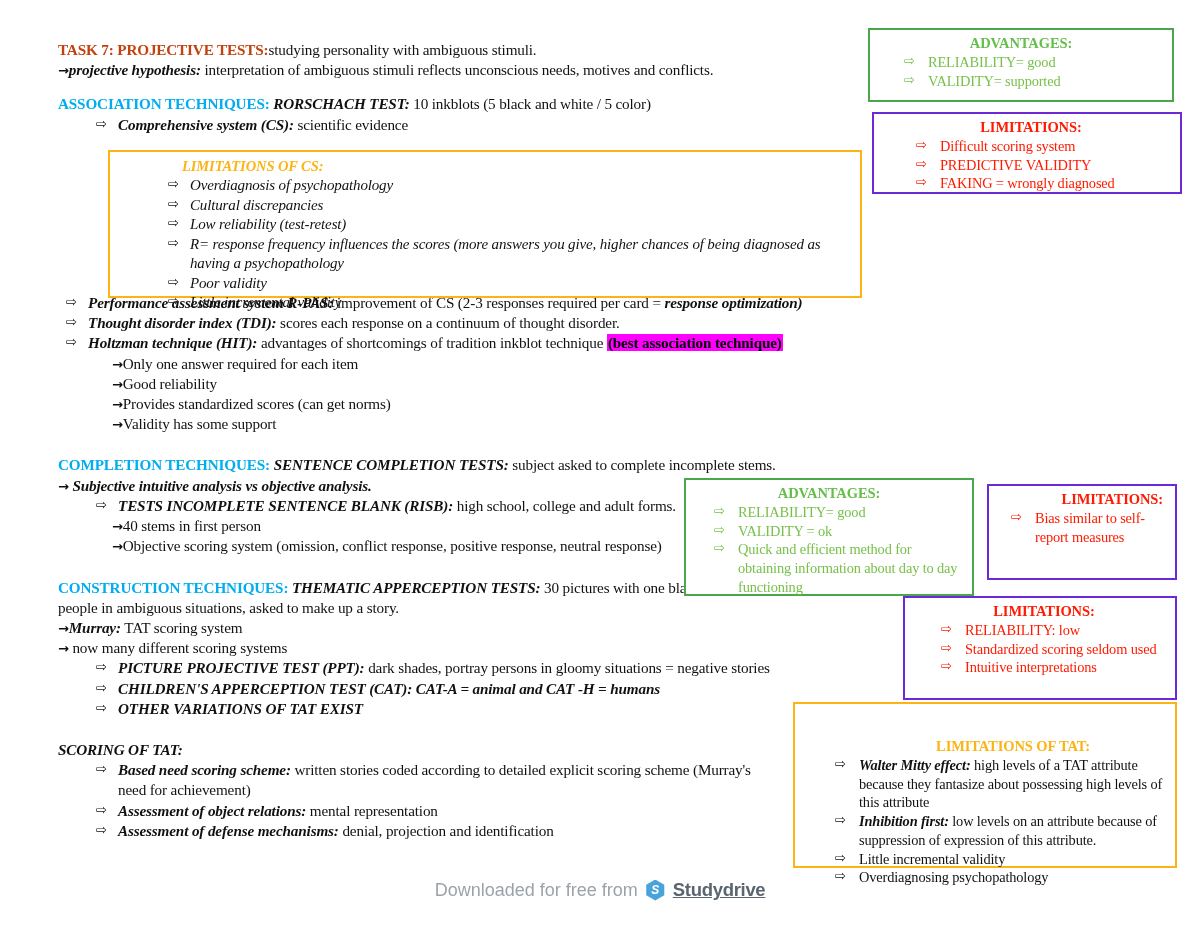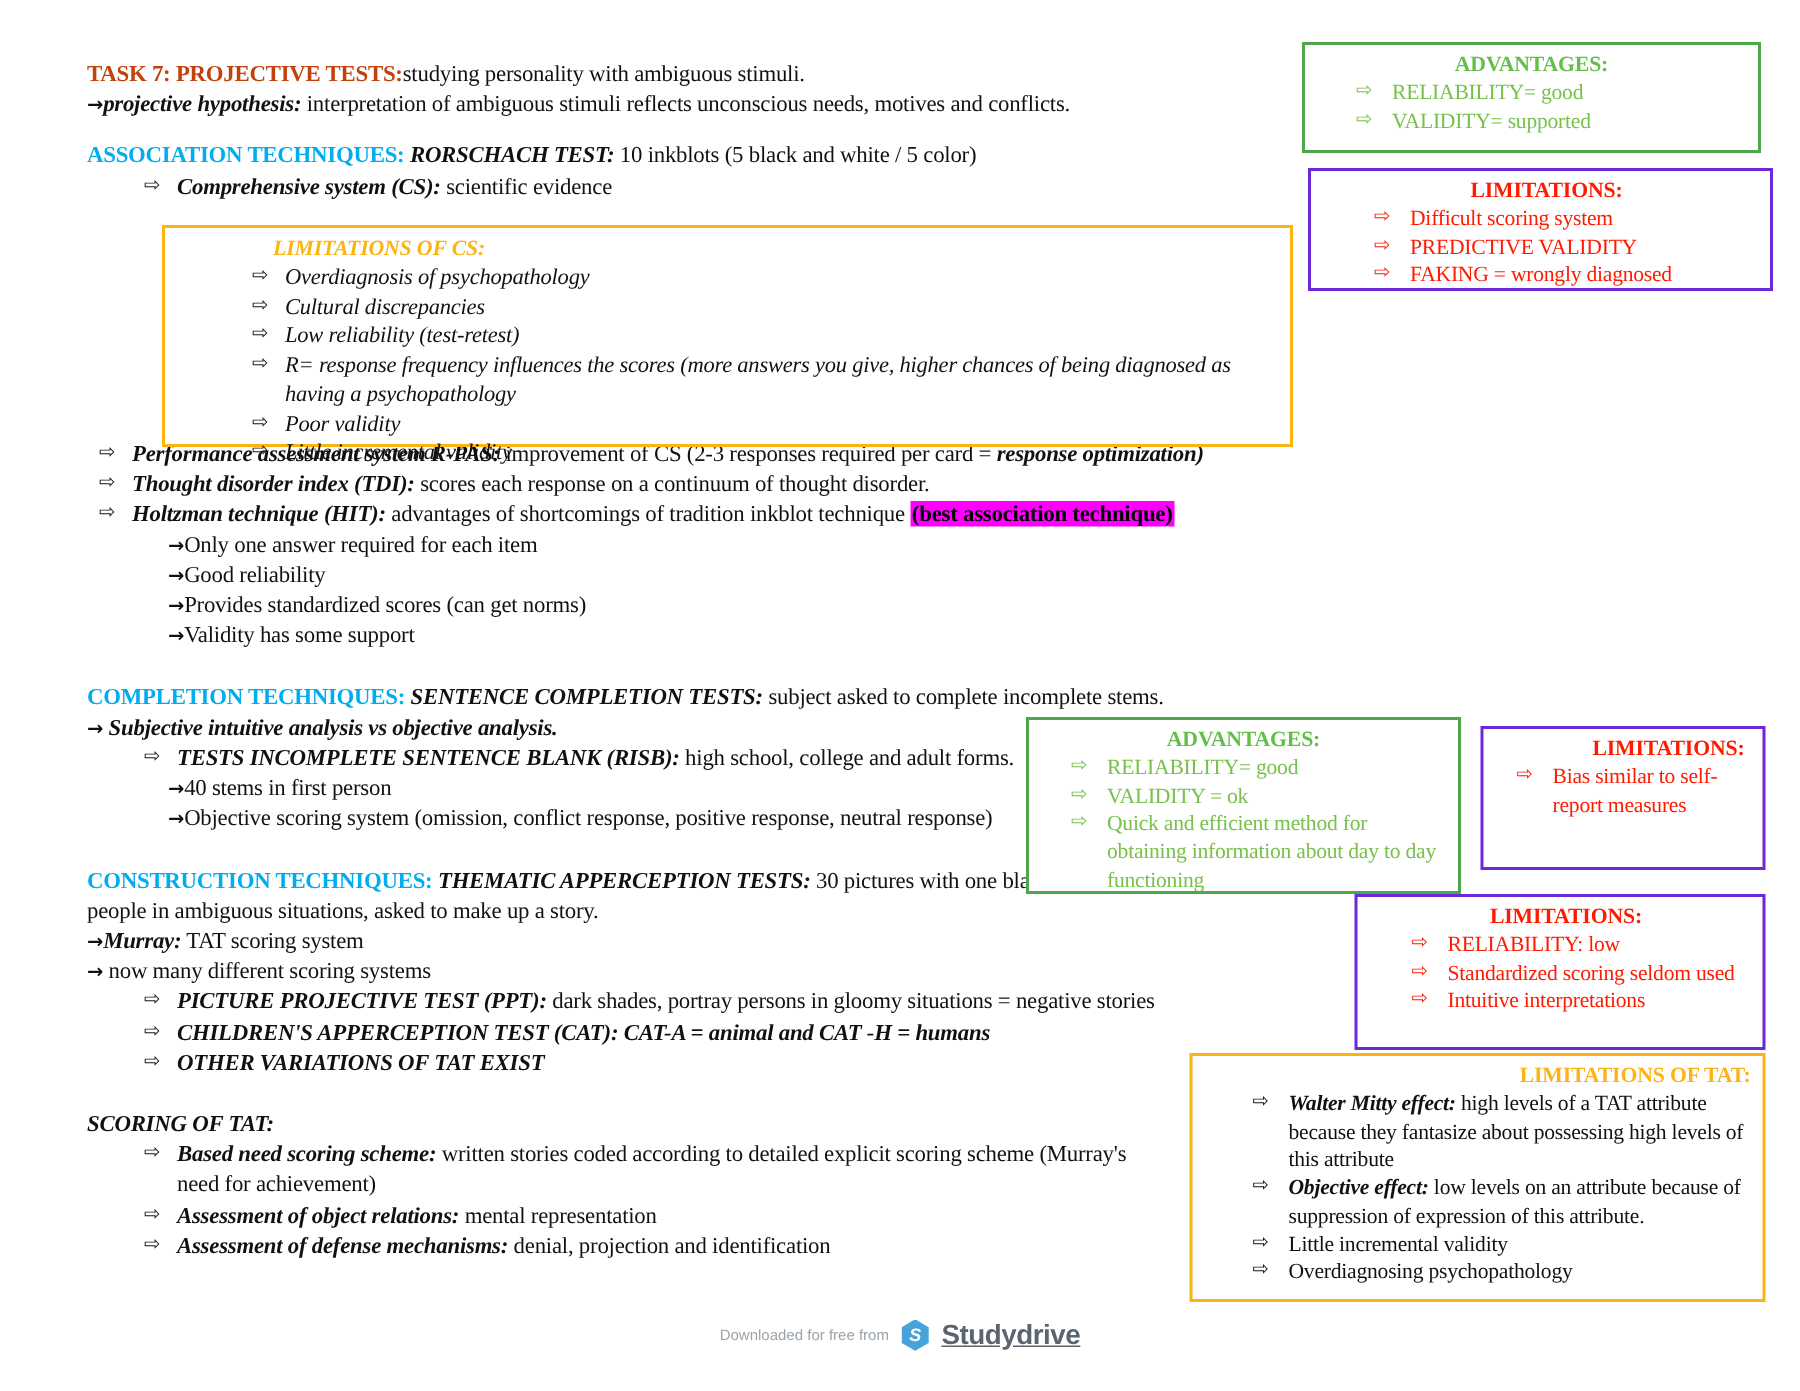--- a/index.html
+++ b/index.html
@@ -111,21 +111,21 @@
     text-align: left;
     padding-left: 62px;
   }
   #box-lim-cs .bl { padding-left: 70px; font-size: 15px; }
   #box-lim-cs .bl > .arw { left: 48px; }
 
   #box-lim-sct .hdr { text-align: right; padding-right: 4px; }
   #box-lim-sct .bl  { padding-left: 30px; }
   #box-lim-sct .bl > .arw { left: 6px; }
 
-  #box-lim-tat2 .hdr { text-align: right; padding-left: 56px; }
+  #box-lim-tat2 .hdr { text-align: center; padding-left: 56px; margin-top: 29px; }
   #box-lim-tat2 .bl  { padding-left: 56px; }
   #box-lim-tat2 .bl > .arw { left: 32px; }
 
   #box-lim-tat1 .hdr { text-align: center; }
   #box-lim-tat1 .bl  { padding-left: 44px; }
   #box-lim-tat1 .bl > .arw { left: 20px; }
 
   #box-adv-sct .hdr { text-align: center; }
   #box-adv-sct .bl  { padding-left: 44px; }
   #box-adv-sct .bl > .arw { left: 20px; }
@@ -142,21 +142,21 @@
     top: 879px;
     width: 1200px;
     display: flex;
     align-items: center;
     justify-content: center;
     gap: 7px;
     font-family: "Liberation Sans", sans-serif;
   }
   .wm-text {
     color: #9BA3AA;
-    font-size: 10px;
+    font-size: 18px;
   }
   .wm-logo {
     width: 21px; height: 21px;
     background: #49A3DB;
     clip-path: polygon(50% 0%, 93% 25%, 93% 75%, 50% 100%, 7% 75%, 7% 25%);
     color: #ffffff;
     font-size: 12px;
     font-weight: bold;
     font-style: italic;
     display: flex; align-items: center; justify-content: center;
@@ -315,21 +315,21 @@
   <div class="box bx-orange" id="box-lim-tat1">
     <div class="hdr">LIMITATIONS:</div>
     <div class="bl"><span class="arw">⇨</span><span>RELIABILITY: low</span></div>
     <div class="bl"><span class="arw">⇨</span><span>Standardized scoring seldom used</span></div>
     <div class="bl"><span class="arw">⇨</span><span>Intuitive interpretations</span></div>
   </div>
 
   <div class="box bx-yellow" id="box-lim-tat2">
     <div class="hdr">LIMITATIONS OF TAT:</div>
     <div class="bl"><span class="arw">⇨</span><span class="bi">Walter Mitty effect:</span><span> high levels of a TAT attribute because they fantasize about possessing high levels of this attribute</span></div>
-    <div class="bl"><span class="arw">⇨</span><span class="bi">Objective effect:</span><span> low levels on an attribute because of suppression of expression of this attribute.</span></div>
+    <div class="bl"><span class="arw">⇨</span><span class="bi">Inhibition first:</span><span> low levels on an attribute because of suppression of expression of this attribute.</span></div>
     <div class="bl"><span class="arw">⇨</span><span>Little incremental validity</span></div>
     <div class="bl"><span class="arw">⇨</span><span>Overdiagnosing psychopathology</span></div>
   </div>
 
   <div class="watermark">
     <span class="wm-text">Downloaded for free from</span>
     <span class="wm-logo">S</span>
     <span class="wm-brand">Studydrive</span>
   </div>
 

